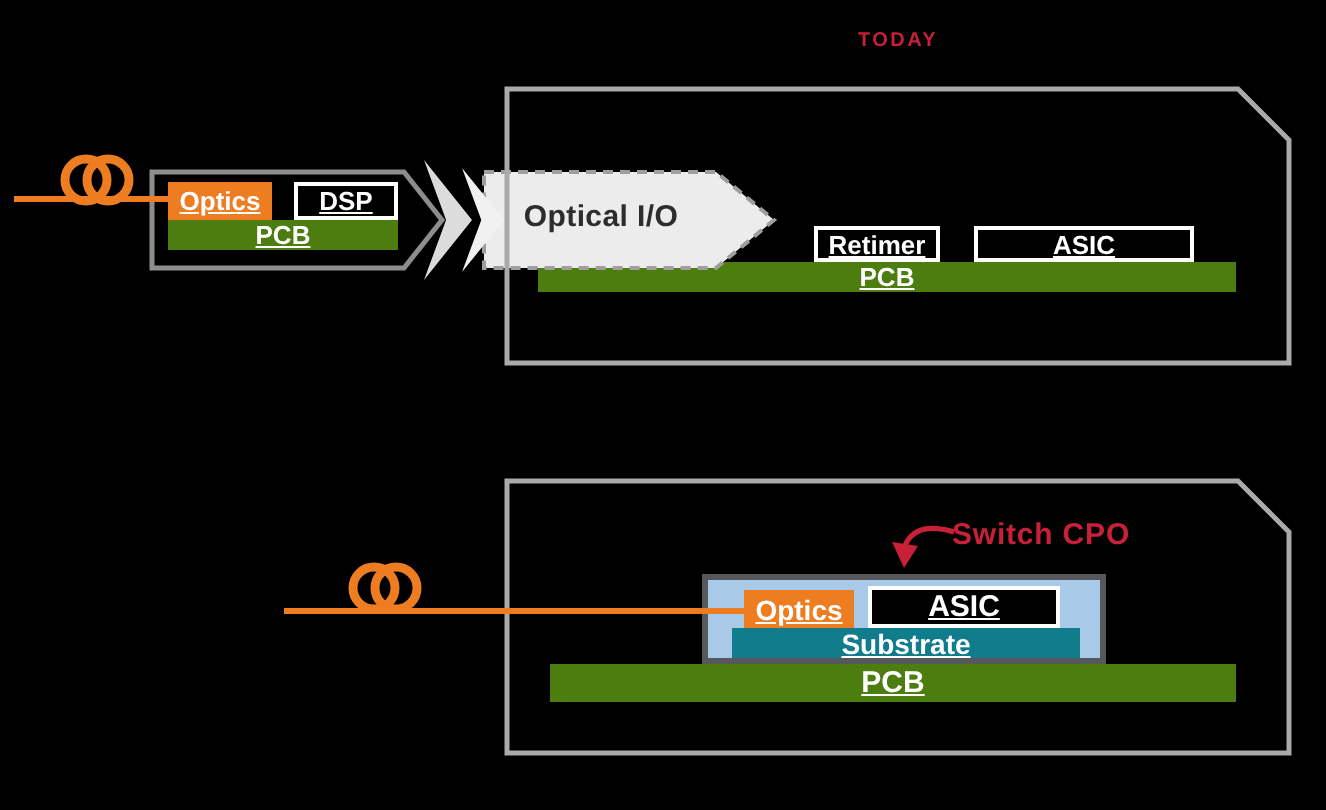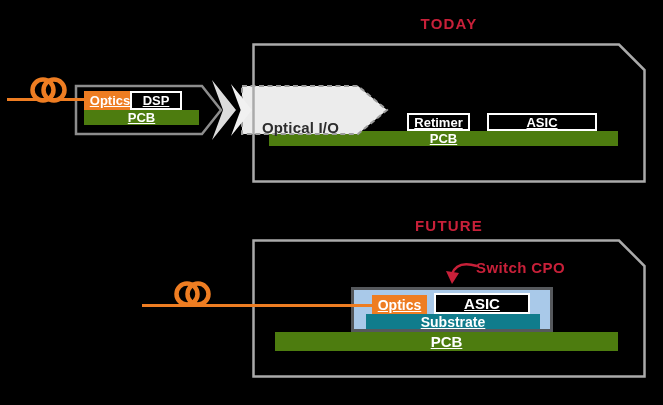--- a/index.html
+++ b/index.html
@@ -3,21 +3,21 @@
 <meta charset="utf-8">
 <style>
   html,body{margin:0;padding:0;background:#000;}
   .stage{
     position:relative;width:663px;height:405px;background:#000000;
     font-family:"Liberation Sans","DejaVu Sans",sans-serif;overflow:hidden;
   }
   .abs{position:absolute;}
   .section-title{
     width:394px;left:252px;text-align:center;color:#c82039;
-    font-size:15px;font-weight:700;letter-spacing:1.2px;
+    font-size:10px;font-weight:700;letter-spacing:1.2px;
   }
   .chipbox{
     display:flex;align-items:center;justify-content:center;
     box-sizing:border-box;color:#ffffff;font-weight:700;text-decoration:underline;
   }
   .black-chip{background:#000000;border:2px solid #ffffff;}
   .orange-chip{background:#ee7d22;}
   .olive-bar{background:#4d7c0f;}
   .teal-bar{background:#107c8c;}
   .chev{clip-path:polygon(0% 0%,100% 50%,0% 100%,46% 50%);}
@@ -38,43 +38,42 @@
   <div class="abs section-title" style="top:15px;">TODAY</div>
 
   <div class="abs chipbox olive-bar" style="left:269px;top:131px;width:349px;height:15px;font-size:13px;">PCB</div>
 
   <div class="abs chipbox black-chip" style="left:407px;top:113px;width:63px;height:18px;font-size:13px;">Retimer</div>
   <div class="abs chipbox black-chip" style="left:487px;top:113px;width:110px;height:18px;font-size:13px;">ASIC</div>
 
   <svg class="abs" style="left:240px;top:84px;" width="150" height="52" viewBox="0 0 150 52">
     <path d="M2,2 L118,2 L147,26 L118,50 L2,50 Z" fill="#ececec" stroke="#9e9e9e" stroke-width="2" stroke-dasharray="5,3.5"></path>
   </svg>
-  <div class="abs arrow-label" style="left:248px;top:104px;width:105px;height:47px;">Optical I/O</div>
+  <div class="abs arrow-label" style="left:248px;top:85px;width:105px;height:47px;">Optical I/O</div>
 
   <div class="abs chev" style="left:212px;top:80px;width:24px;height:60px;background:#dcdcdc;"></div>
   <div class="abs chev" style="left:231px;top:84px;width:21px;height:52px;background:#f1f1f1;"></div>
 
   <svg class="abs" style="left:252px;top:43px;" width="394" height="140" viewBox="0 0 394 140">
     <path d="M1.5,1.5 L367,1.5 L392.5,27 L392.5,138.5 L1.5,138.5 Z" fill="none" stroke="#aaaaaa" stroke-width="2.5"></path>
   </svg>
 
   <svg class="abs" style="left:74px;top:84px;" width="150" height="52" viewBox="0 0 150 52">
     <path d="M2,2 L128,2 L147,26 L128,50 L2,50 Z" fill="none" stroke="#8d8d8d" stroke-width="2.5"></path>
   </svg>
   <div class="abs chipbox orange-chip" style="left:84px;top:91px;width:52px;height:19px;font-size:13px;">Optics</div>
-  <div class="abs chipbox black-chip" style="left:130px;top:91px;width:52px;height:19px;font-size:13px;">DSP</div>
+  <div class="abs chipbox black-chip" style="left:147px;top:91px;width:52px;height:19px;font-size:13px;">DSP</div>
   <div class="abs chipbox olive-bar" style="left:84px;top:110px;width:115px;height:15px;font-size:13px;">PCB</div>
 
   <div class="abs fiber" style="left:7px;top:98px;width:77px;"></div>
   <svg class="abs" style="left:28px;top:76px;" width="40" height="28" viewBox="0 0 40 28">
     <circle cx="15" cy="14" r="10.5" fill="none" stroke="#ee7d22" stroke-width="4.5"></circle>
     <circle cx="26" cy="14" r="10.5" fill="none" stroke="#ee7d22" stroke-width="4.5"></circle>
   </svg>
 
-  <div class="abs section-title" style="top:217px;">FUTURE</div>
 
   <div class="abs chipbox olive-bar" style="left:275px;top:332px;width:343px;height:19px;font-size:15px;">PCB</div>
 
   <div class="abs pkg" style="left:351px;top:287px;width:202px;height:45px;"></div>
   <div class="abs chipbox orange-chip" style="left:372px;top:295px;width:55px;height:20px;font-size:14px;">Optics</div>
   <div class="abs chipbox black-chip" style="left:434px;top:293px;width:96px;height:21px;font-size:15px;">ASIC</div>
   <div class="abs chipbox teal-bar" style="left:366px;top:314px;width:174px;height:15px;font-size:14px;">Substrate</div>
 
   <div class="abs callout" style="left:476px;top:259px;">Switch CPO</div>
   <svg class="abs" style="left:441px;top:254px;" width="40" height="34" viewBox="0 0 40 34">

